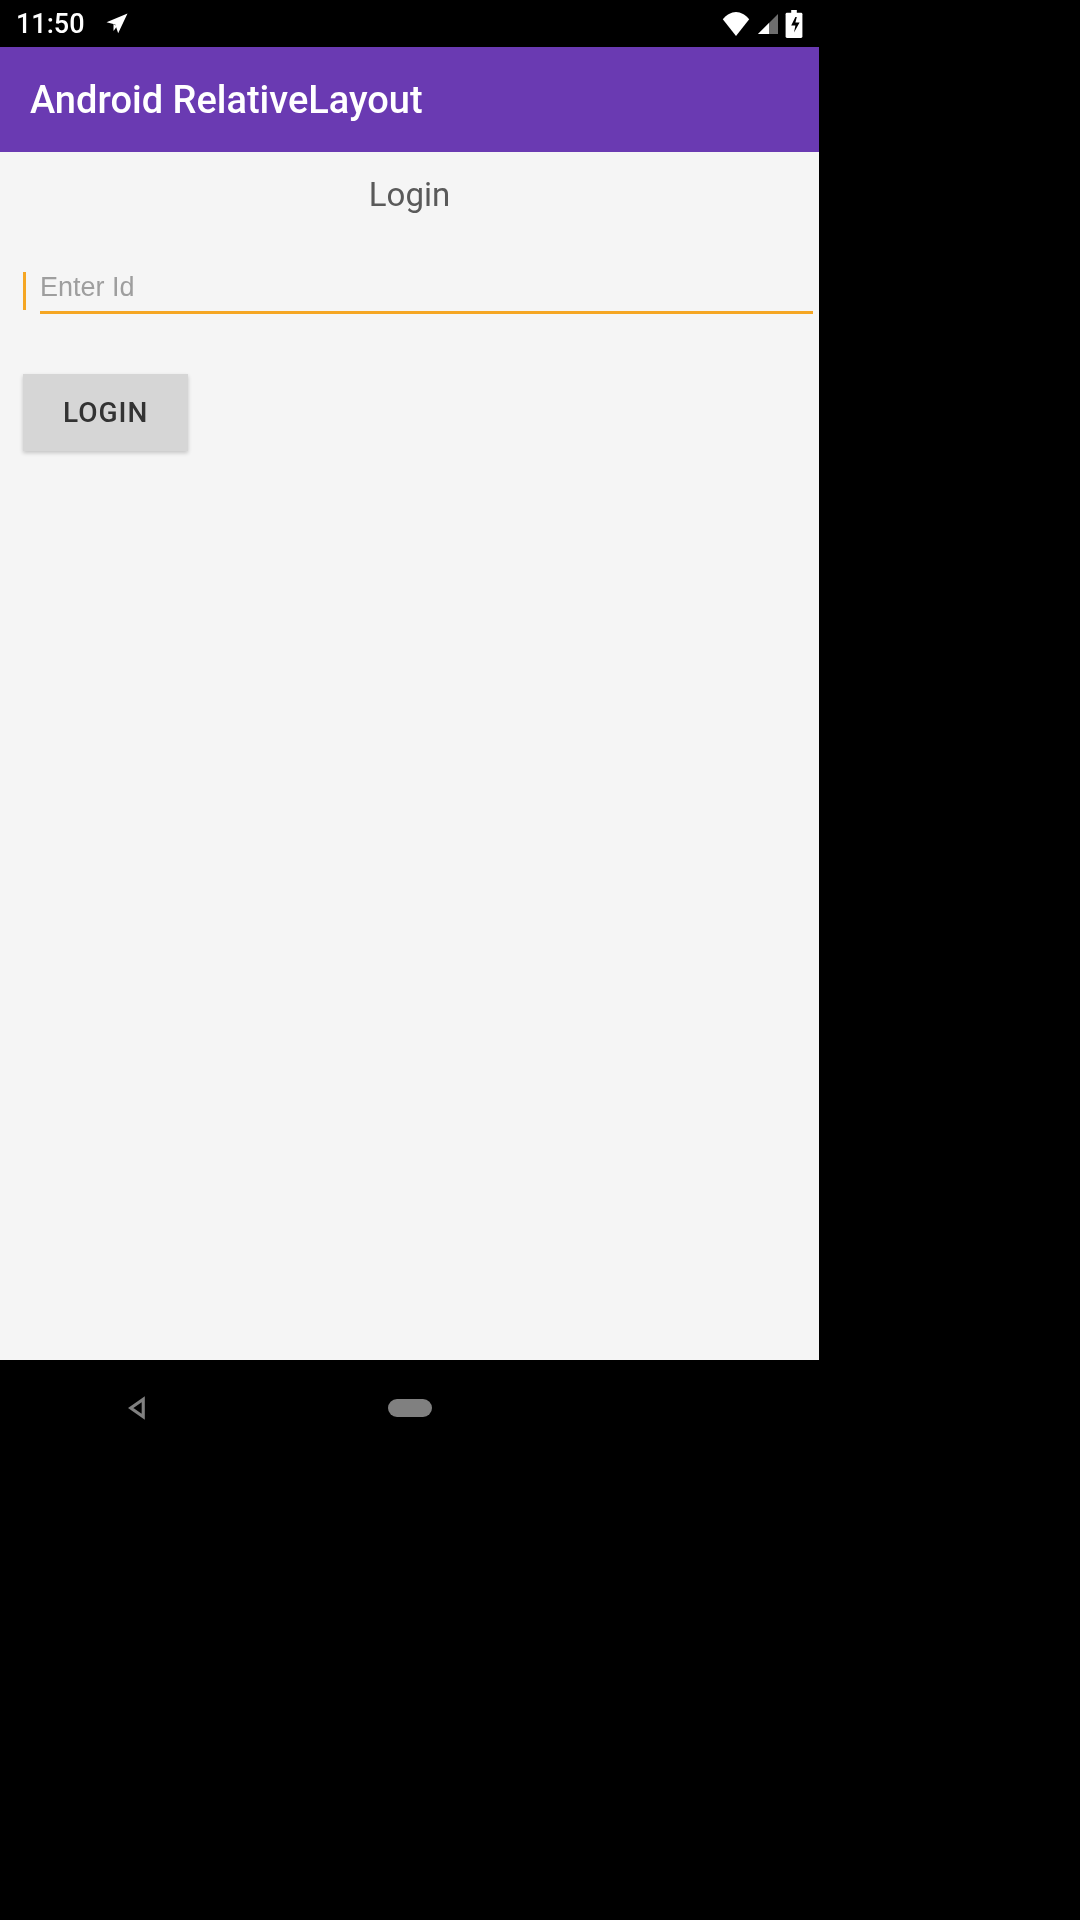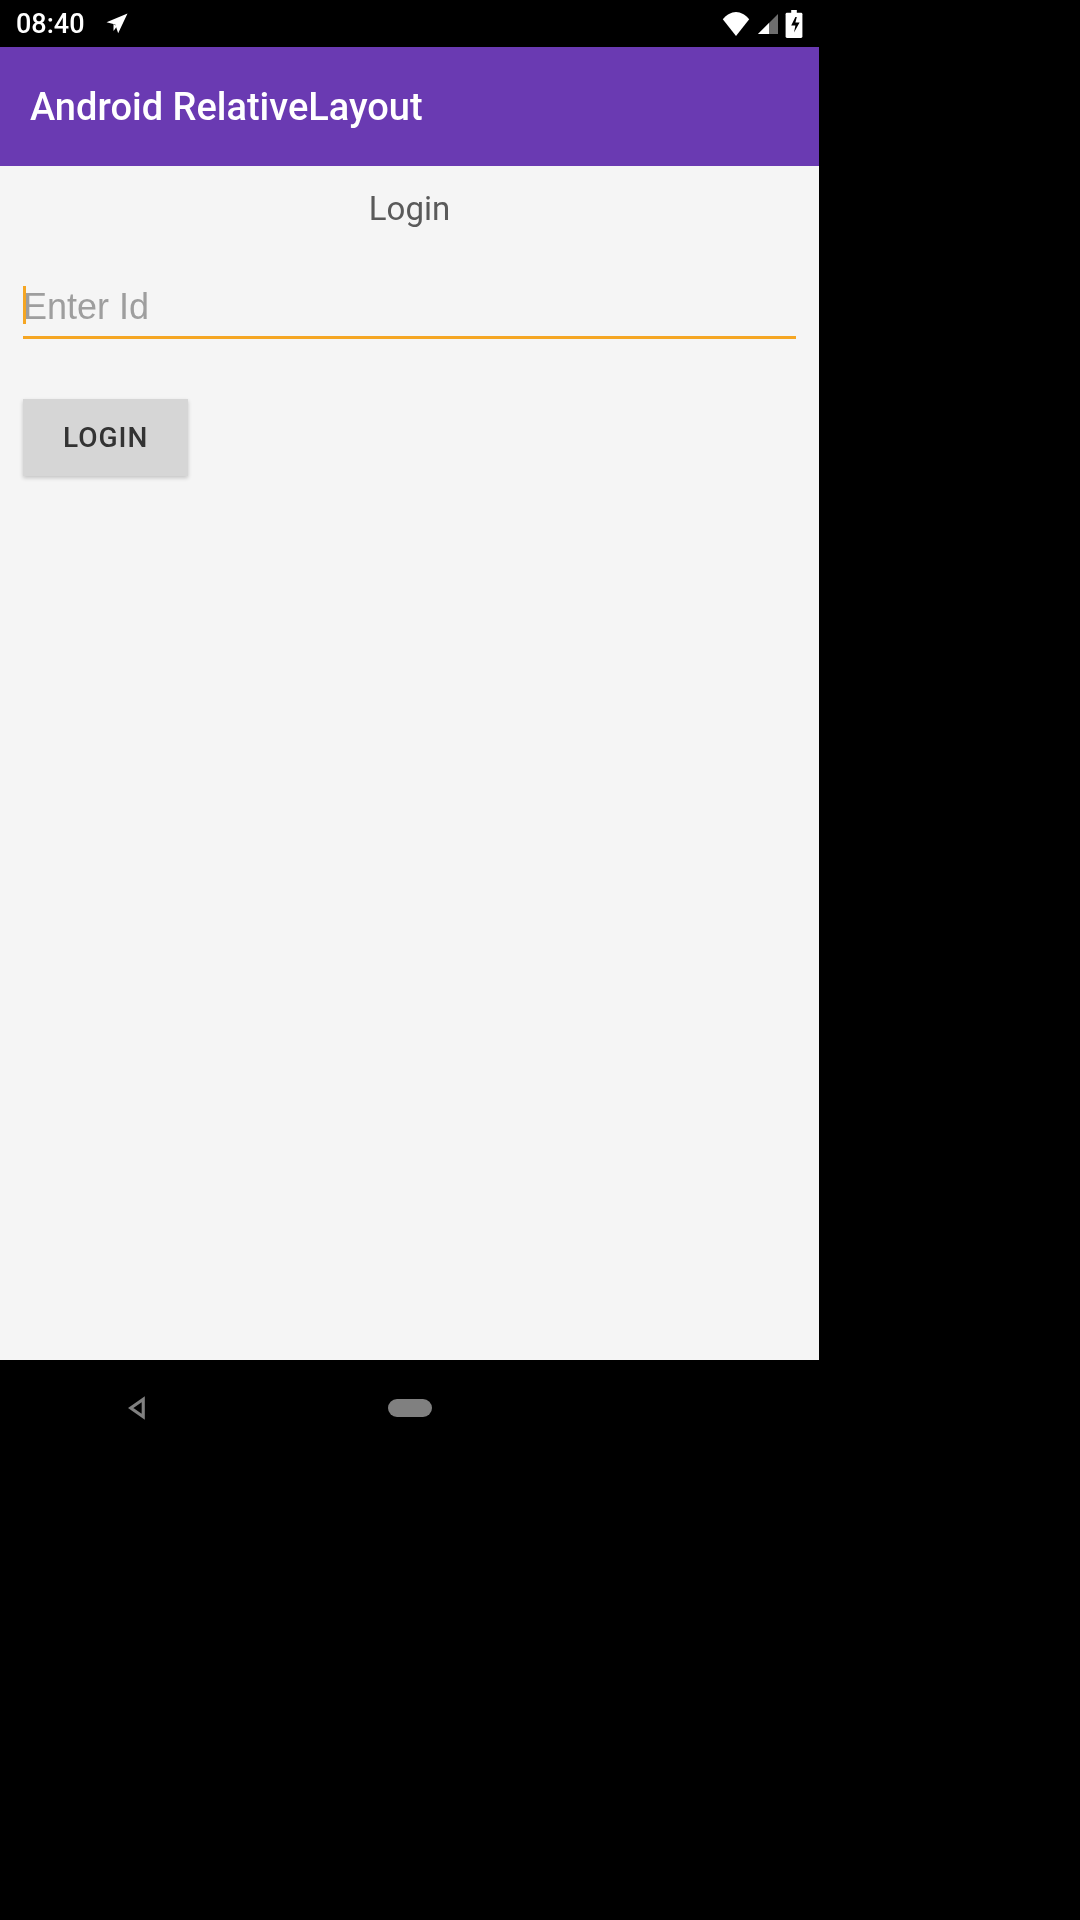--- a/index.html
+++ b/index.html
@@ -45,21 +45,21 @@
       gap: 4px;
     }
     
     .status-icon {
       display: inline-flex;
       align-items: center;
       justify-content: center;
     }
     
     .app-bar {
-      height: 119px;
+      height: 105px;
       background: #6a3ab2;
       display: flex;
       align-items: center;
       padding-left: 30px;
     }
     
     .app-title {
       color: #ffffff;
       font-size: 38px;
       font-weight: 500;
@@ -77,25 +77,26 @@
       font-size: 33px;
       color: #5a5a5a;
       padding-top: 23px;
       font-weight: 400;
     }
     
     .text-input {
       width: 100%;
       border: none;
       background: transparent;
-      font-size: 36px;
+      font-size: 27px;
       padding: 8px 0;
       border-bottom: 2px solid #9e9e9e;
       color: #212121;
       outline: none;
+      margin-left: 17px;
     }
     
     .text-input.focused {
       border-bottom: 3px solid #f5a623;
     }
     
     .text-input::placeholder {
       color: #9e9e9e;
     }
     
@@ -160,21 +161,21 @@
     .second-input-wrapper {
       position: relative;
       margin-top: 85px;
     }
   </style>
 </head>
 <body>
 
 <div class="status-bar">
   <div class="status-left">
-    <span class="status-time">08:40</span>
+    <span class="status-time">11:50</span>
     <span class="status-icon">
       <svg width="28" height="28" viewBox="0 0 24 24" fill="#ffffff">
         <path d="M21 3L3 10.5l7.5 2L13 20l8-17z"></path>
         <path d="M9 12 L9 18 L12 14" fill="#ffffff"></path>
       </svg>
     </span>
   </div>
   <div class="status-right">
     <span class="status-icon">
       <svg width="30" height="24" viewBox="0 0 24 20" fill="#ffffff">

